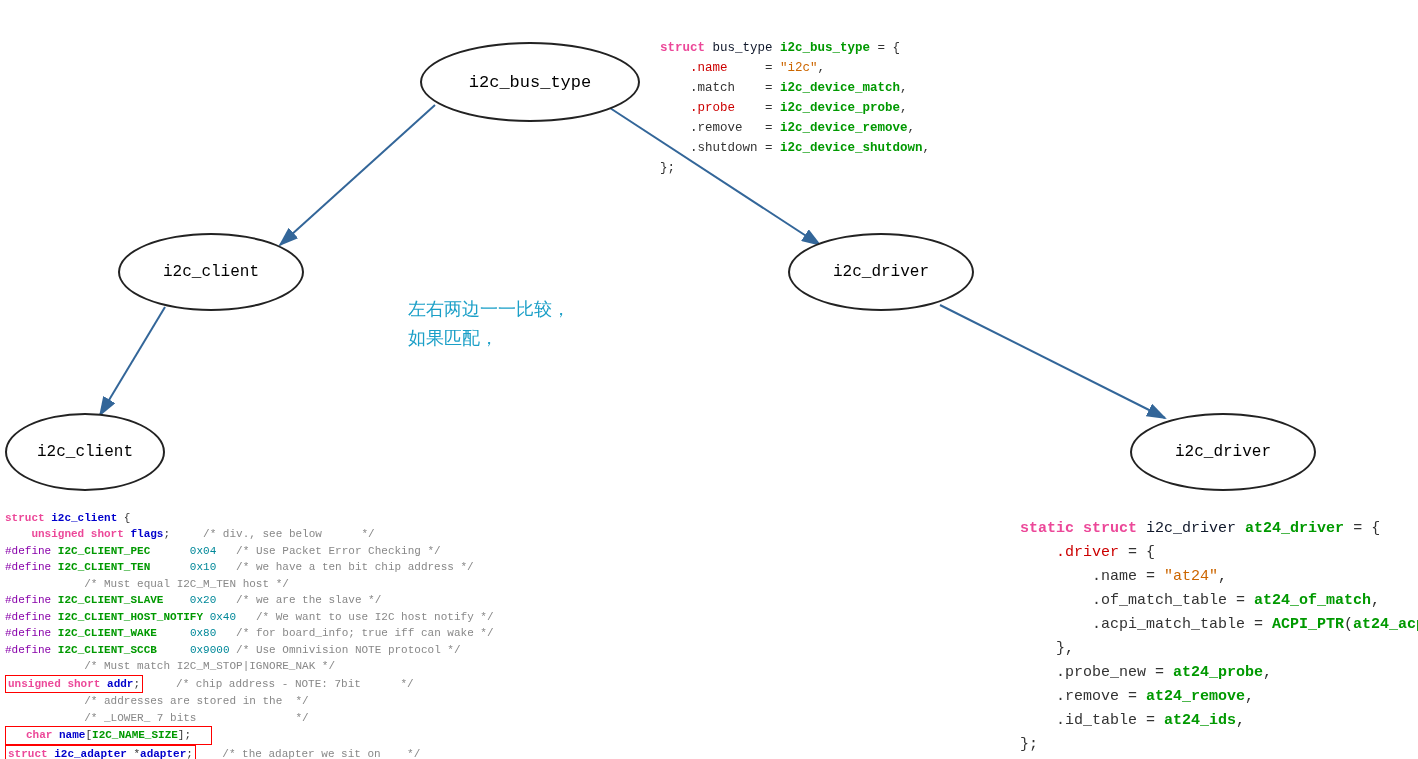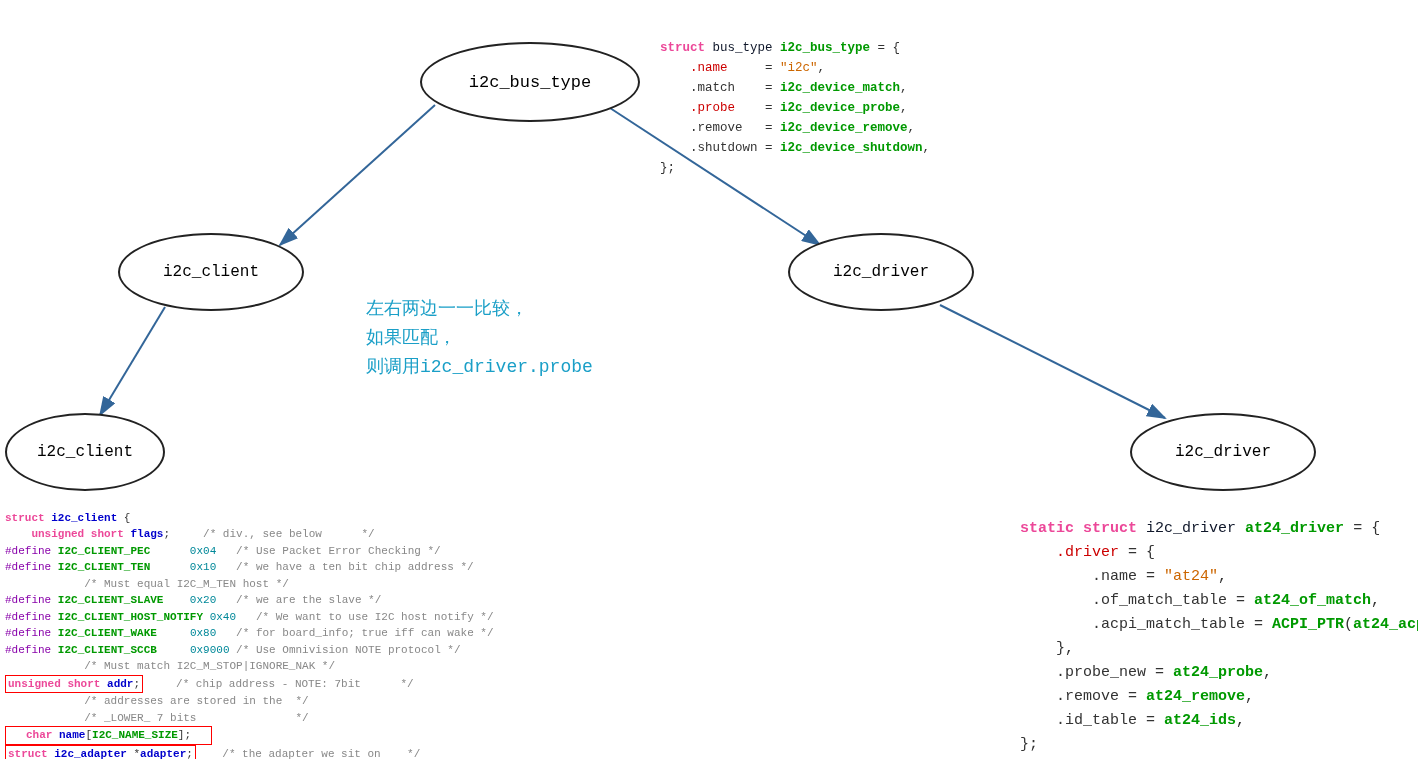--- a/index.html
+++ b/index.html
@@ -98,24 +98,23 @@
   </div>
 
   <div class="ellipse" style="left:5px; top:413px; width:160px; height:78px; font-size:16px;">
     <span>i2c_client</span>
   </div>
 
   <div class="ellipse" style="left:1130px; top:413px; width:186px; height:78px; font-size:16px;">
     <span>i2c_driver</span>
   </div>
 
-  <div class="annotation" style="left:366px; top:295px;font-family:Liberation Mono, monospace;">
+  <div class="annotation" style="left:408px; top:295px;">
     <div>左右两边一一比较，</div>
     <div>如果匹配，</div>
-    <div>则调用i2c_driver.probe</div>
   </div>
 
   <div class="code-block" style="left:660px; top:18px; font-size:12.5px; line-height:1.6;">
 <span class="kw2">struct</span> <span class="val2">bus_type</span> <span class="val">i2c_bus_type</span> = {
     <span class="field">.name</span>     = <span class="str">"i2c"</span>,
     .match    = <span class="val">i2c_device_match</span>,
     <span class="field">.probe</span>    = <span class="val">i2c_device_probe</span>,
     .remove   = <span class="val">i2c_device_remove</span>,
     .shutdown = <span class="val">i2c_device_shutdown</span>,
 };</div>

